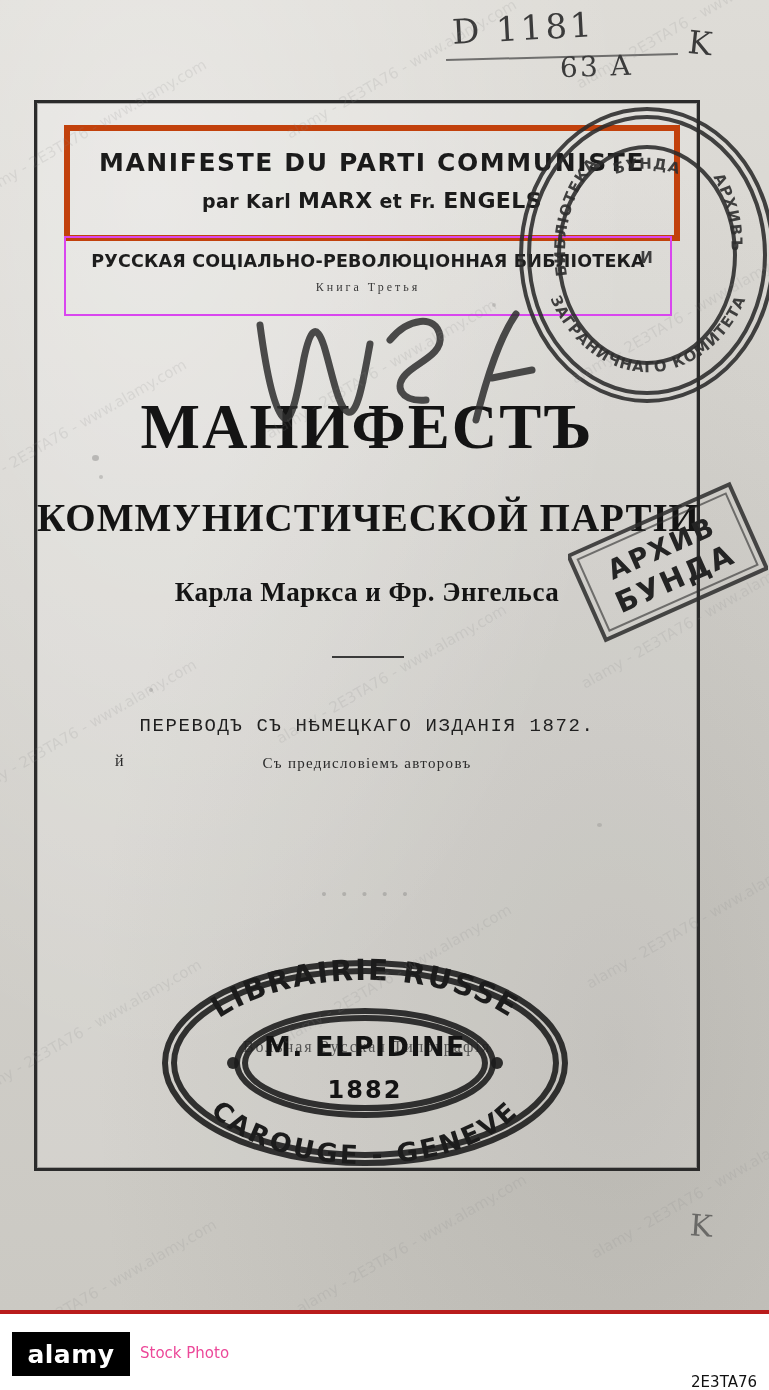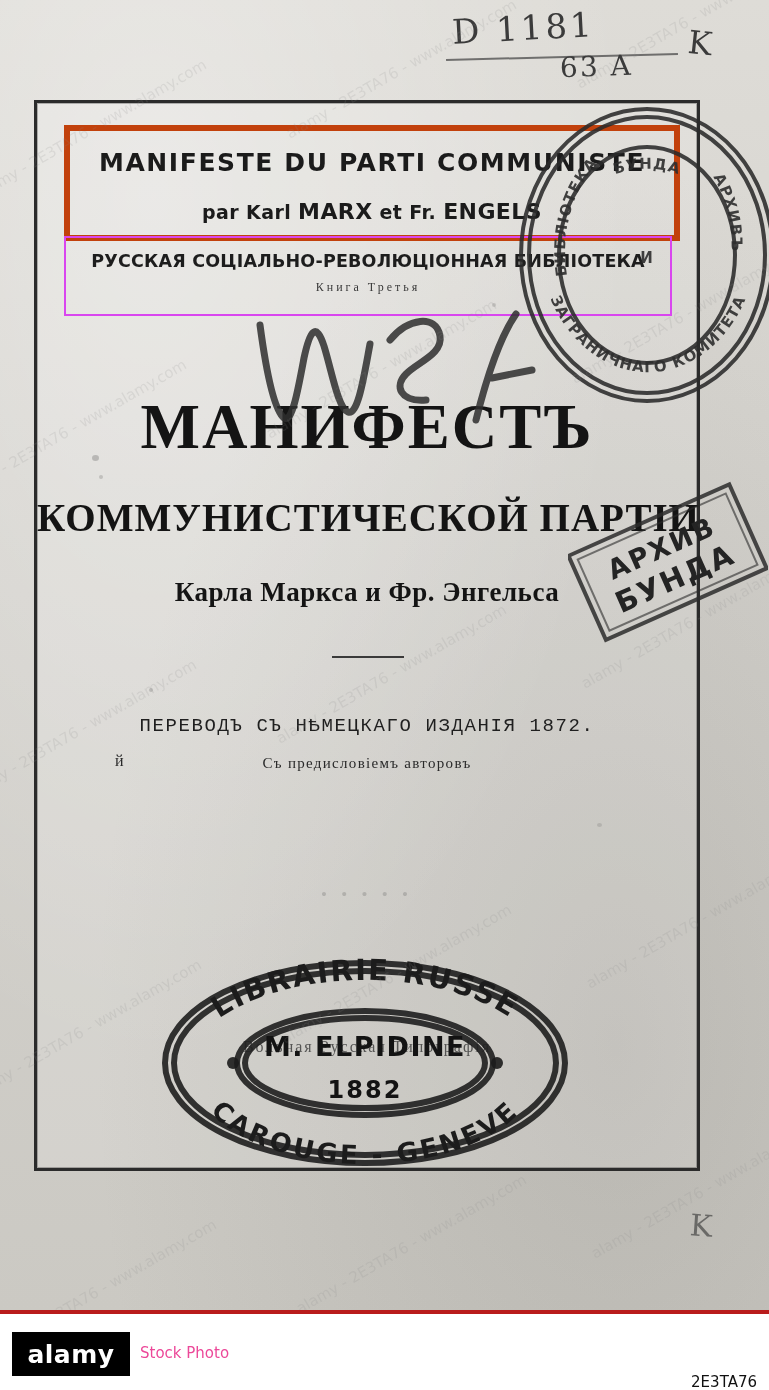--- a/index.html
+++ b/index.html
@@ -59,21 +59,21 @@
   .fr-line1 {
     margin-top: 17px;
     font-family: "DejaVu Sans", sans-serif;
     font-weight: bold;
     font-size: 25px;
     letter-spacing: 1.6px;
     color: #1b1b1b;
     white-space: nowrap;
   }
   .fr-line2 {
-    margin-top: 22px;
+    margin-top: 11px;
     font-family: "DejaVu Sans", sans-serif;
     font-weight: bold;
     font-size: 22px;
     letter-spacing: 0.4px;
     color: #1b1b1b;
     white-space: nowrap;
   }
   .fr-line2 .small { font-size: 19px; }
 
   

